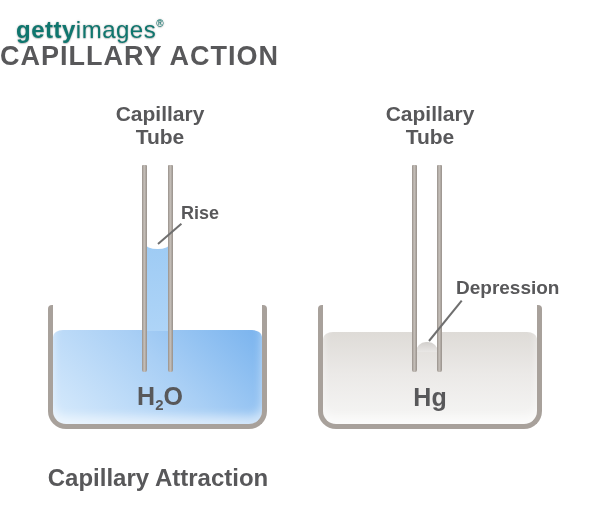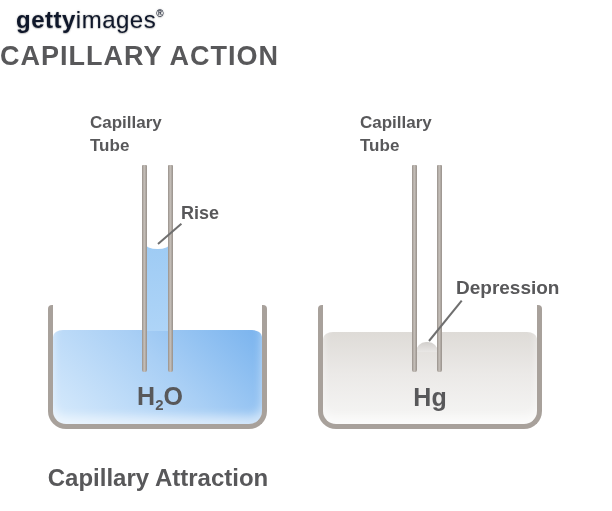--- a/index.html
+++ b/index.html
@@ -3,35 +3,35 @@
 <meta charset="utf-8">
 <style>
   html,body{margin:0;padding:0}
   body{width:612px;height:511px;background:#fff;overflow:hidden;
        font-family:"Liberation Sans",sans-serif;}
   #stage{position:relative;width:612px;height:511px;background:#fff}
 
   
   .lbl{position:absolute;color:var(--text,#58585a);font-weight:700;white-space:nowrap}
   #title{left:0;top:41px;width:586px;font-size:27px;letter-spacing:1px;z-index:9}
-  .tube-label{width:140px;top:111px;font-size:17px;line-height:23px;z-index:9}
+  .tube-label{width:140px;top:102px;font-size:21px;line-height:23px;text-align:center;z-index:9}
   #l-tube-label{left:90px}
   #r-tube-label{left:360px}
   #rise-label{left:181px;top:203px;font-size:18px;z-index:9}
   #dep-label{left:456px;top:277px;font-size:19px;z-index:9}
   .formula{width:100px;top:382px;font-size:25px;text-align:center;z-index:9}
   #h2o{left:110px}
   #hg{left:380px;top:383px}
   .sub{font-size:15px;vertical-align:-5px}
   .caption{top:464px;width:240px;font-size:24px;text-align:center;z-index:9}
   #l-caption{left:38px}
   #r-caption{left:321px}
 
   
-  #wm{position:absolute;left:16px;top:6px;font-size:24px;color:#0f172a;z-index:9;
+  #wm{position:absolute;left:16px;top:16px;font-size:24px;color:#0f766e;z-index:9;
       text-shadow:0 0 2px rgba(165,165,165,.85),0 1px 1px rgba(150,150,150,.45);
       letter-spacing:.5px}
   .wm-bold{font-weight:700}
   .wm-light{font-weight:400}
   .wm-reg{font-size:10px;vertical-align:11px}
 
   
   .beaker{position:absolute;top:305px;height:124px;box-sizing:border-box;
           border:5px solid var(--glass,#a8a19b);border-top:none;
           border-radius:4px 4px 18px 18px;z-index:5;background:transparent}

